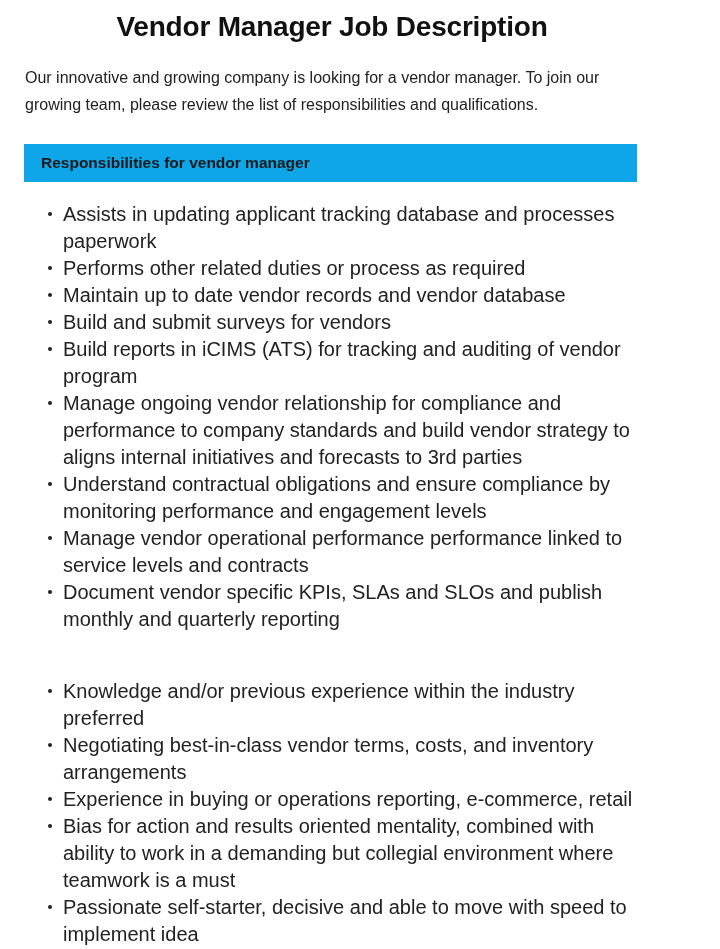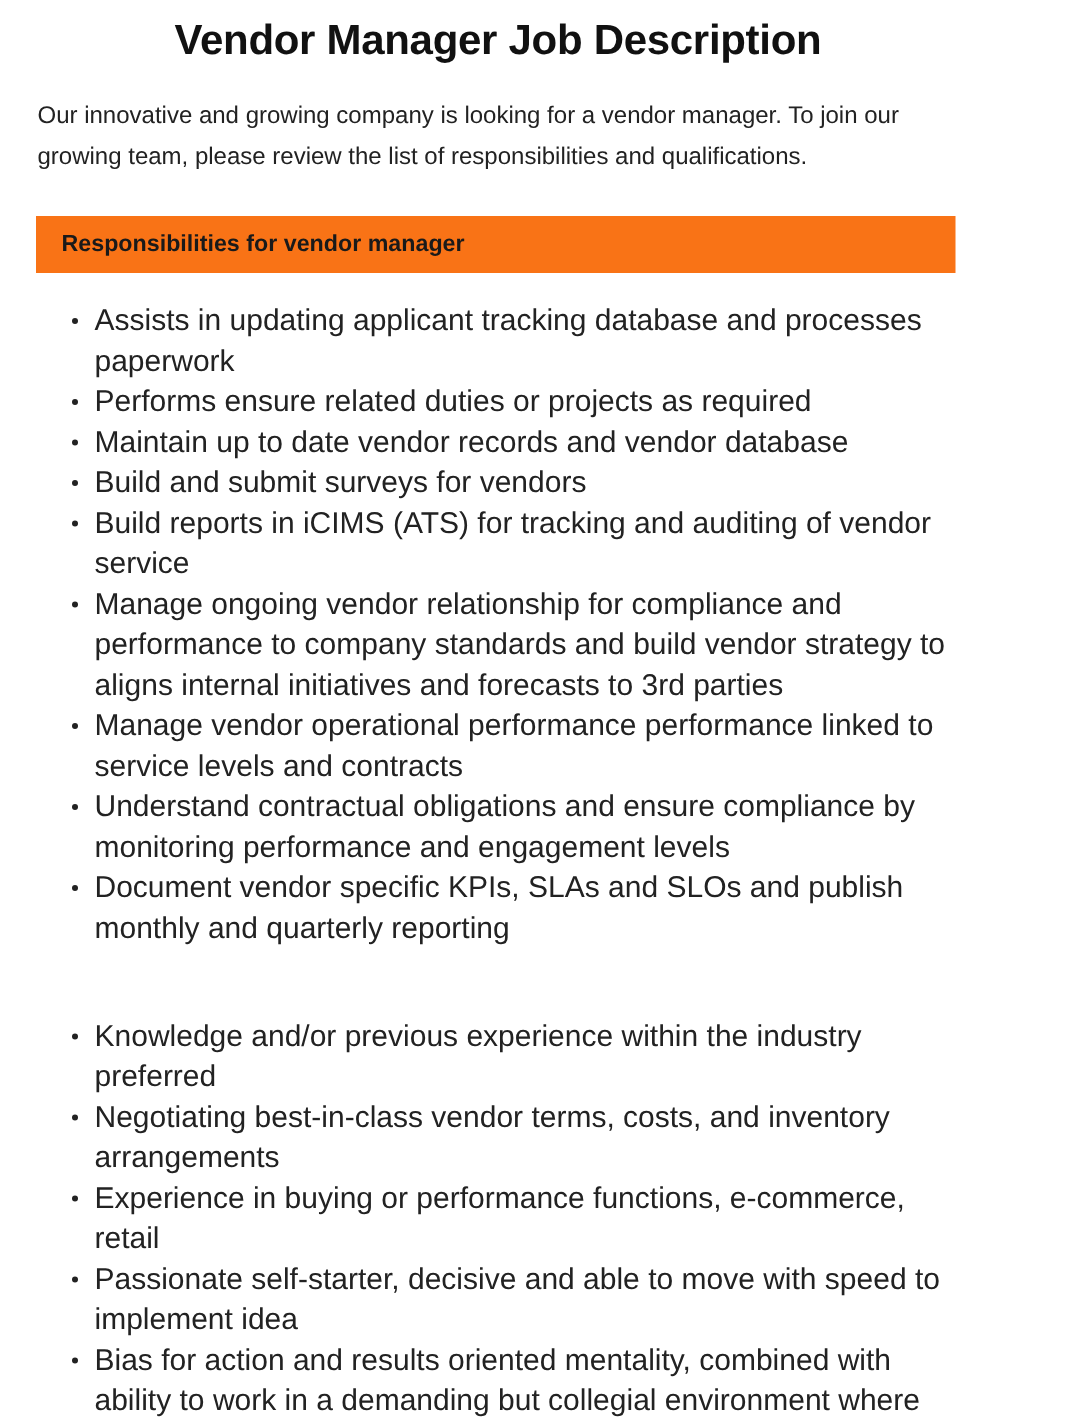--- a/index.html
+++ b/index.html
@@ -33,21 +33,21 @@
     font-size: 16px;
     line-height: 27px;
     color: #222222;
     margin: 0;
     padding: 18px 26px 0 21px;
   }
   .section {
     margin-top: 26px;
   }
   .section-header {
-    background: #f97316;
+    background: #0ea5e9;
     margin: 0 23px 0 20px;
     padding: 9px 0 9px 17px;
     font-size: 15.5px;
     font-weight: bold;
     color: #1a1a1a;
     line-height: 20px;
   }
   .bullet-list {
     list-style: none;
     margin: 0;
@@ -84,35 +84,35 @@
 <div class="page">
 
   <h1 class="doc-title">Vendor Manager Job Description</h1>
 
   <p class="intro">Our innovative and growing company is looking for a vendor manager. To join our growing team, please review the list of responsibilities and qualifications.</p>
 
   <section class="section section-responsibilities">
     <div class="section-header">Responsibilities for vendor manager</div>
     <ul class="bullet-list">
       <li>Assists in updating applicant tracking database and processes paperwork</li>
-      <li>Performs ensure related duties or projects as required</li>
+      <li>Performs other related duties or process as required</li>
       <li>Maintain up to date vendor records and vendor database</li>
       <li>Build and submit surveys for vendors</li>
-      <li>Build reports in iCIMS (ATS) for tracking and auditing of vendor service</li>
+      <li>Build reports in iCIMS (ATS) for tracking and auditing of vendor program</li>
       <li>Manage ongoing vendor relationship for compliance and performance to company standards and build vendor strategy to aligns internal initiatives and forecasts to 3rd parties</li>
+      <li>Understand contractual obligations and ensure compliance by monitoring performance and engagement levels</li>
       <li>Manage vendor operational performance performance linked to service levels and contracts</li>
-      <li>Understand contractual obligations and ensure compliance by monitoring performance and engagement levels</li>
       <li>Document vendor specific KPIs, SLAs and SLOs and publish monthly and quarterly reporting</li>
     </ul>
   </section>
 
   <section class="section section-qualifications">
     <ul class="bullet-list">
       <li>Knowledge and/or previous experience within the industry preferred</li>
       <li>Negotiating best-in-class vendor terms, costs, and inventory arrangements</li>
-      <li>Experience in buying or performance functions, e-commerce, retail</li>
+      <li>Experience in buying or operations reporting, e-commerce, retail</li>
+      <li>Bias for action and results oriented mentality, combined with ability to work in a demanding but collegial environment where teamwork is a must</li>
       <li>Passionate self-starter, decisive and able to move with speed to implement idea</li>
-      <li>Bias for action and results oriented mentality, combined with ability to work in a demanding but collegial environment where teamwork is a must</li>
       <li>4 to 6 years of professional experience in a related field</li>
     </ul>
   </section>
 
 </div>
 
 </body></html>

